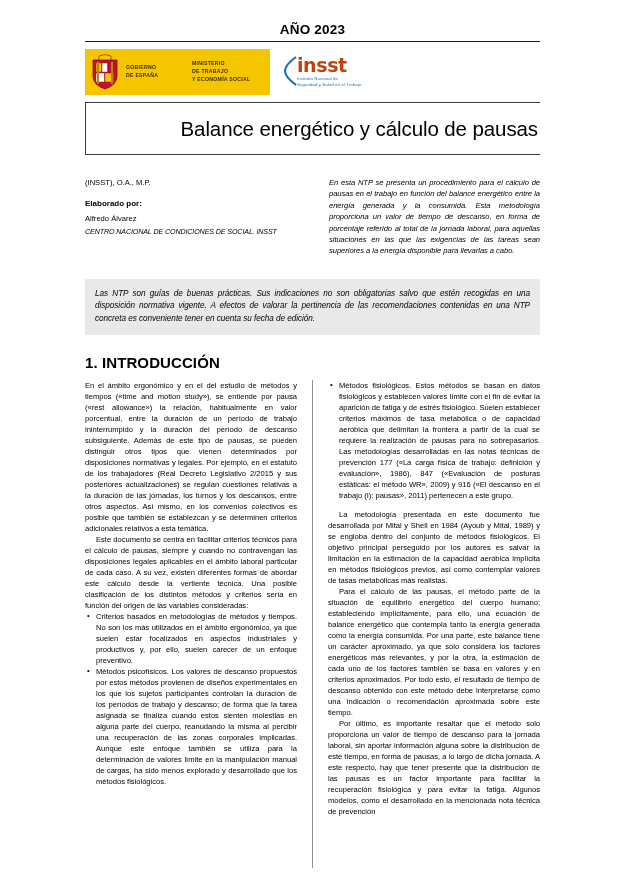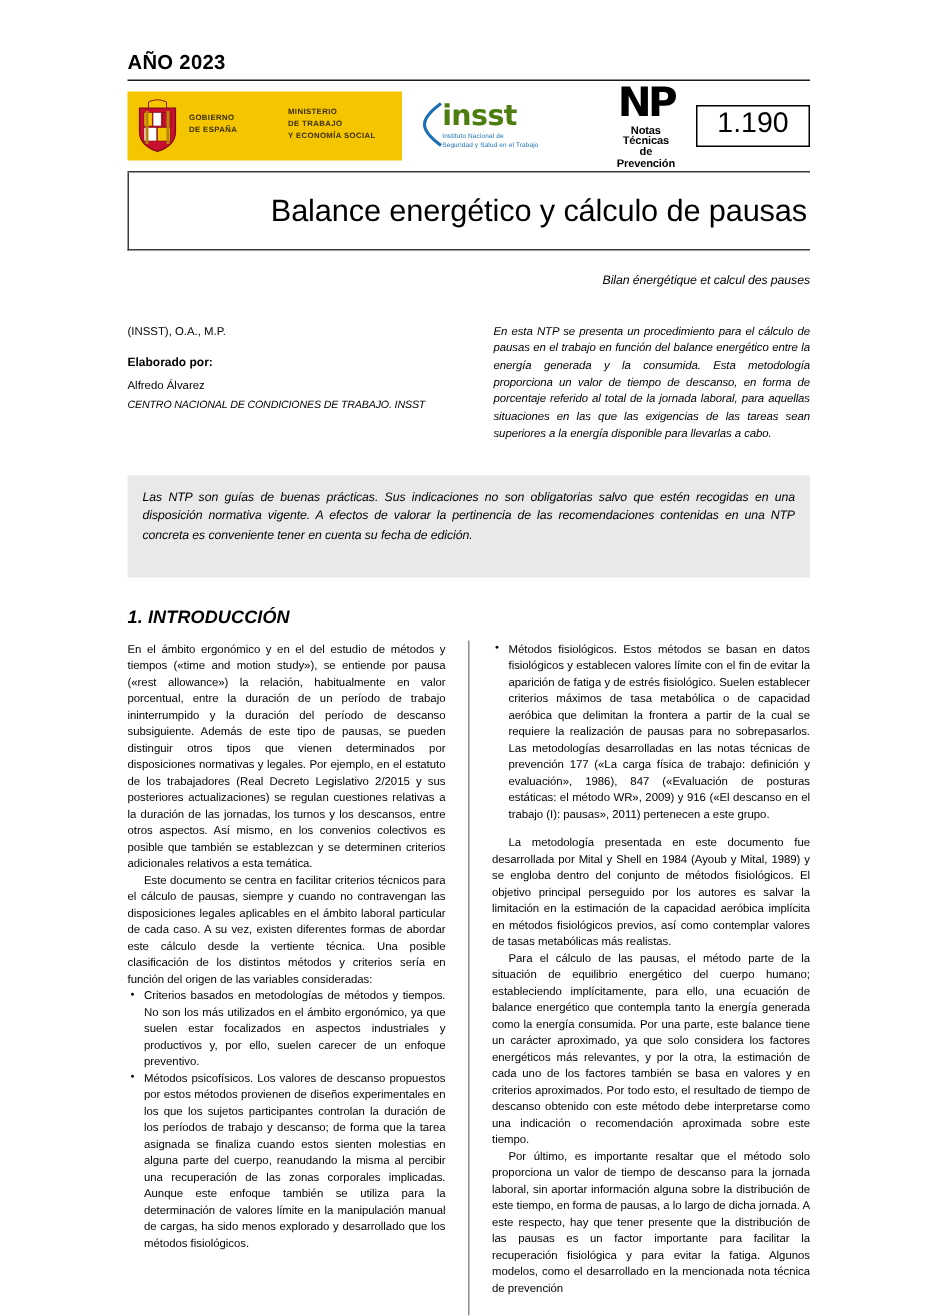--- a/index.html
+++ b/index.html
@@ -21,25 +21,25 @@
   }
   .sheet {
     position: absolute;
     left: 85px;
     top: 0;
     width: 455px;
   }
 
   
   .year-row {
-    text-align: left;
+    text-align: center;
     font-size: 13.5px;
     font-weight: bold;
     letter-spacing: 0.2px;
-    padding-top: 34px;
+    padding-top: 22px;
     padding-bottom: 4px;
   }
   .rule-top {
     border-top: 1.6px solid #1a1a1a;
     margin-bottom: 0;
   }
 
   .masthead {
     display: flex;
     align-items: stretch;
@@ -89,21 +89,21 @@
     width: 145px;
     box-sizing: border-box;
   }
   .insst-mark {
     display: flex;
     align-items: flex-start;
   }
   .insst-wordmark {
     font-size: 19px;
     font-weight: bold;
-    color: #4d7c0f;
+    color: #c2410c;
     letter-spacing: -0.4px;
     line-height: 1;
     font-family: "DejaVu Sans", sans-serif;
   }
   .insst-sub {
     font-size: 4.3px;
     color: #1b6fb5;
     line-height: 1.5;
     margin-top: 1px;
     letter-spacing: 0.1px;
@@ -204,35 +204,34 @@
     font-size: 7.6px;
     line-height: 1.5;
     text-align: justify;
     letter-spacing: -0.05px;
   }
 
   
   .note-box {
     margin-top: 22px;
     background: #e9e9e9;
-    padding: 9px 10px 21px 10px;
+    padding: 9px 10px 9px 10px;
     font-style: italic;
     font-size: 8.2px;
     line-height: 1.55;
     text-align: justify;
     letter-spacing: -0.05px;
   }
 
   
   .section-title {
     margin-top: 19px;
-    font-size: 12px;
+    font-size: 15px;
     font-weight: bold;
     letter-spacing: 0.1px;
-    font-style: italic;
   }
   .cols {
     display: flex;
     margin-top: 9px;
     gap: 0;
     height: 488px;
   }
   .col {
     width: 220px;
     font-size: 7.6px;
@@ -322,45 +321,37 @@
           <div>
             <div class="insst-wordmark">insst</div>
             <div class="insst-sub">
               <div>Instituto Nacional de</div>
               <div>Seguridad y Salud en el Trabajo</div>
             </div>
           </div>
         </div>
       </div>
 
-      <div class="ntp-block">
-        <div class="ntp-logo">
-          <div class="ntp-letters">NP</div>
-          <div class="ntp-caption">Notas Técnicas de Prevención</div>
-        </div>
-        <div class="ntp-number">1.190</div>
-      </div>
     </div>
 
     <div class="rule-under-mast"></div>
 
     <div class="title-wrap">
       <div class="doc-title">Balance energético y cálculo de pausas</div>
     </div>
     <div class="subtitles">
-      <div>Bilan énergétique et calcul des pauses</div>
     </div>
 
     <div class="meta-row">
       <div class="author-col">
         <div>(INSST), O.A., M.P.</div>
         <div class="spacer"></div>
         <div class="lbl">Elaborado por:</div>
         <div class="val">Alfredo Álvarez</div>
-        <div class="org">CENTRO NACIONAL DE CONDICIONES DE TRABAJO. INSST</div>
+        <div class="org">CENTRO NACIONAL DE CONDICIONES DE SOCIAL. INSST</div>
       </div>
       <div class="abstract-col">En esta NTP se presenta un procedimiento para el cálculo de pausas en el trabajo en función del balance energético entre la energía generada y la consumida. Esta metodología proporciona un valor de tiempo de descanso, en forma de porcentaje referido al total de la jornada laboral, para aquellas situaciones en las que las exigencias de las tareas sean superiores a la energía disponible para llevarlas a cabo.</div>
     </div>
 
     <div class="note-box">Las NTP son guías de buenas prácticas. Sus indicaciones no son obligatorias salvo que estén recogidas en una disposición normativa vigente. A efectos de valorar la pertinencia de las recomendaciones contenidas en una NTP concreta es conveniente tener en cuenta su fecha de edición.</div>
 
     <div class="section-title">1. INTRODUCCIÓN</div>
 
     <div class="cols">
       <div class="col col-left">

